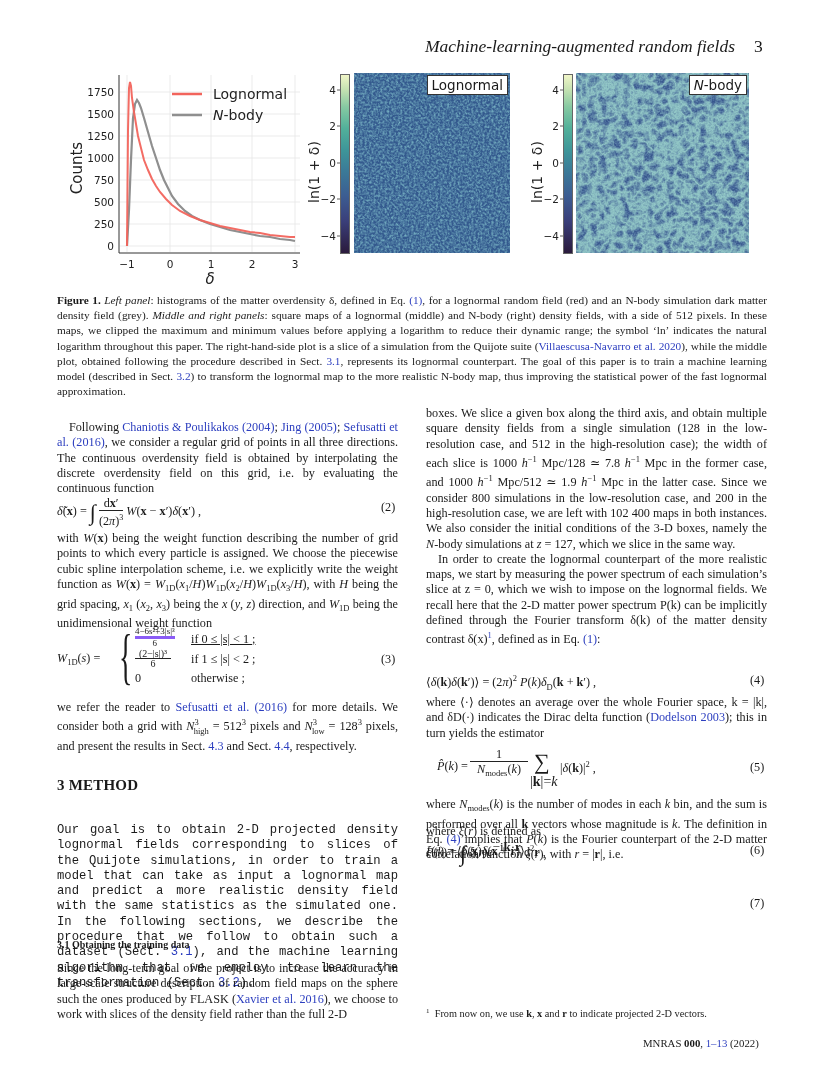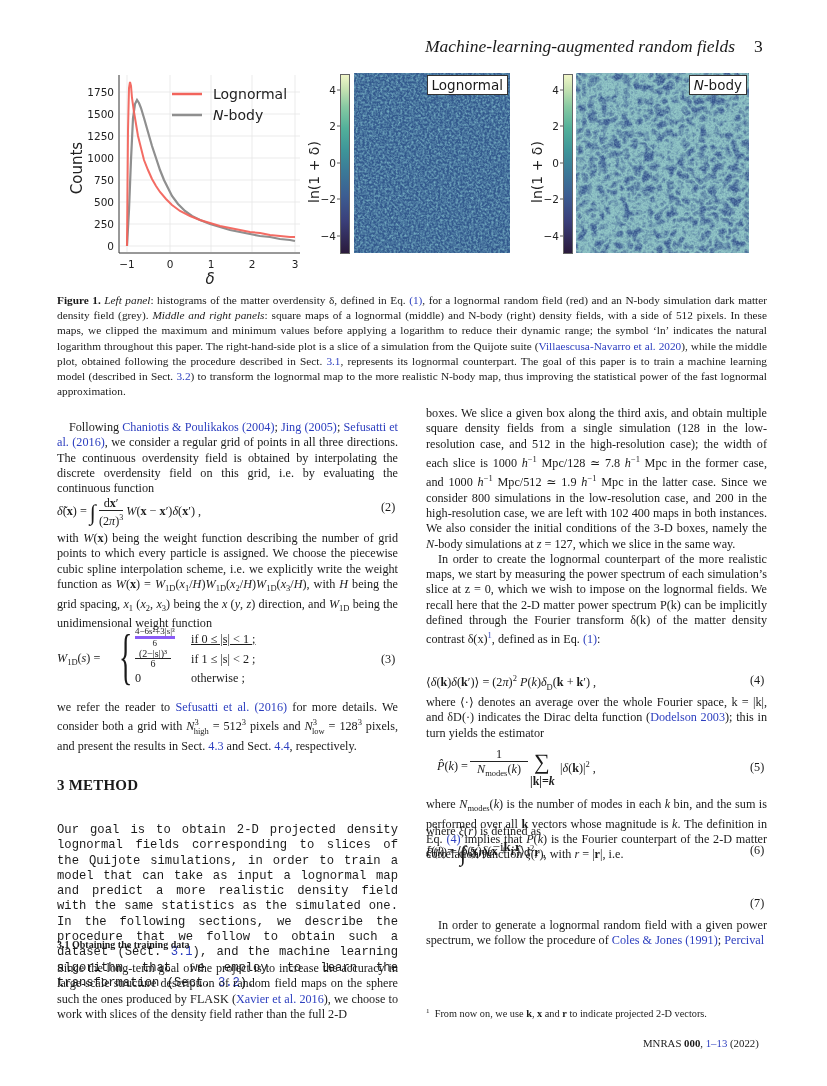--- a/index.html
+++ b/index.html
@@ -254,41 +254,40 @@
   <p class="p"><span>where ⟨·⟩ denotes an average over the whole Fourier space, k = |k|, and δD(·) indicates the Dirac delta function (</span><span class="link">Dodelson 2003</span><span>); this in turn yields the estimator</span></p>
 </div>
 
 <div class="eq" style="left:426px; top:747px; height:40px;">
   <span style="position:absolute; left:0; top:12px;margin-left:11px;"><i>P̂</i>(<i>k</i>) =</span>
   <span style="position:absolute; left:44px; top:0; text-align:center; width:58px; line-height:14px;">
     <span style="display:block; border-bottom:1px solid #222;">1</span>
     <span style="display:block;"><i>N</i><sub style="font-size:8.5px;">modes</sub>(<i>k</i>)</span>
   </span>
   <span style="position:absolute; left:108px; top:2px; font-size:22px;">∑</span>
-  <span style="position:absolute; left:104px; top:27px; font-size:12px;font-weight:bold;">|<b>k</b>|=<i>k</i></span>
+  <span style="position:absolute; left:104px; top:27px; font-size:14px;">|<b>k</b>|=<i>k</i></span>
   <span style="position:absolute; left:134px; top:12px;">|<i>δ</i>(<b>k</b>)|<sup style="font-size:8.5px;">2</sup> ,</span>
 </div>
 <div class="eqnum" style="left:750px; top:760px;">(5)</div>
 
 <div class="abs col colR" style="top:797px;">
   <p class="p">where <i>N</i><sub style="font-size:8.5px;">modes</sub>(<i>k</i>) is the number of modes in each <i>k</i> bin, and the sum is performed over all <b>k</b> vectors whose magnitude is <i>k</i>. The definition in Eq. <span class="link">(4)</span> implies that <i>P</i>(<i>k</i>) is the Fourier counterpart of the 2-D matter correlation function <i>ξ</i>(<i>r</i>), with <i>r</i> = |<b>r</b>|, i.e.</p>
 </div>
 
 <div class="eq" style="left:426px; top:839px;"><i>P</i>(<i>k</i>) = <span style="font-size:22px; vertical-align:-5px;">∫</span> <i>ξ</i>(<i>r</i>)<i>e</i><sup style="font-size:13px;">−i<b>k</b>·<b>r</b></sup> d<sup style="font-size:8.5px;">2</sup><b>r</b> ,</div>
 <div class="eqnum" style="left:750px; top:843px;">(6)</div>
 
 <div class="abs col colR" style="top:824px;">
   <p class="p">where <i>ξ</i>(<i>r</i>) is defined as</p>
 </div>
 
 <div class="eq" style="left:426px; top:844px;"><i>ξ</i>(<i>r</i>) = ⟨<i>δ</i>(<b>x</b>)<i>δ</i>(<b>x</b> + <b>r</b>)⟩ ,</div>
 <div class="eqnum" style="left:750px; top:896px;">(7)</div>
 
 <div class="abs col colR" style="top:918px;">
-  <p class="p indent"><span>In order to generate a lognormal random field with a given power spectrum, we follow the procedure of </span><span class="link">Coles &amp; Jones (1991)</span><span>; </span><span class="link">Percival</span></p>
 </div>
 
 <div class="abs footnote" style="left:426px; top:1007px;">
   <sup style="font-size:7px;">1</sup>&nbsp;&nbsp;From now on, we use <b>k</b>, <b>x</b> and <b>r</b> to indicate projected 2-D vectors.
 </div>
 
 <div class="abs footer" style="left:643px; top:1037px;">
   <span>MNRAS</span> <b>000</b>, <span class="link">1–13</span> <span>(2022)</span>
 </div>
 

